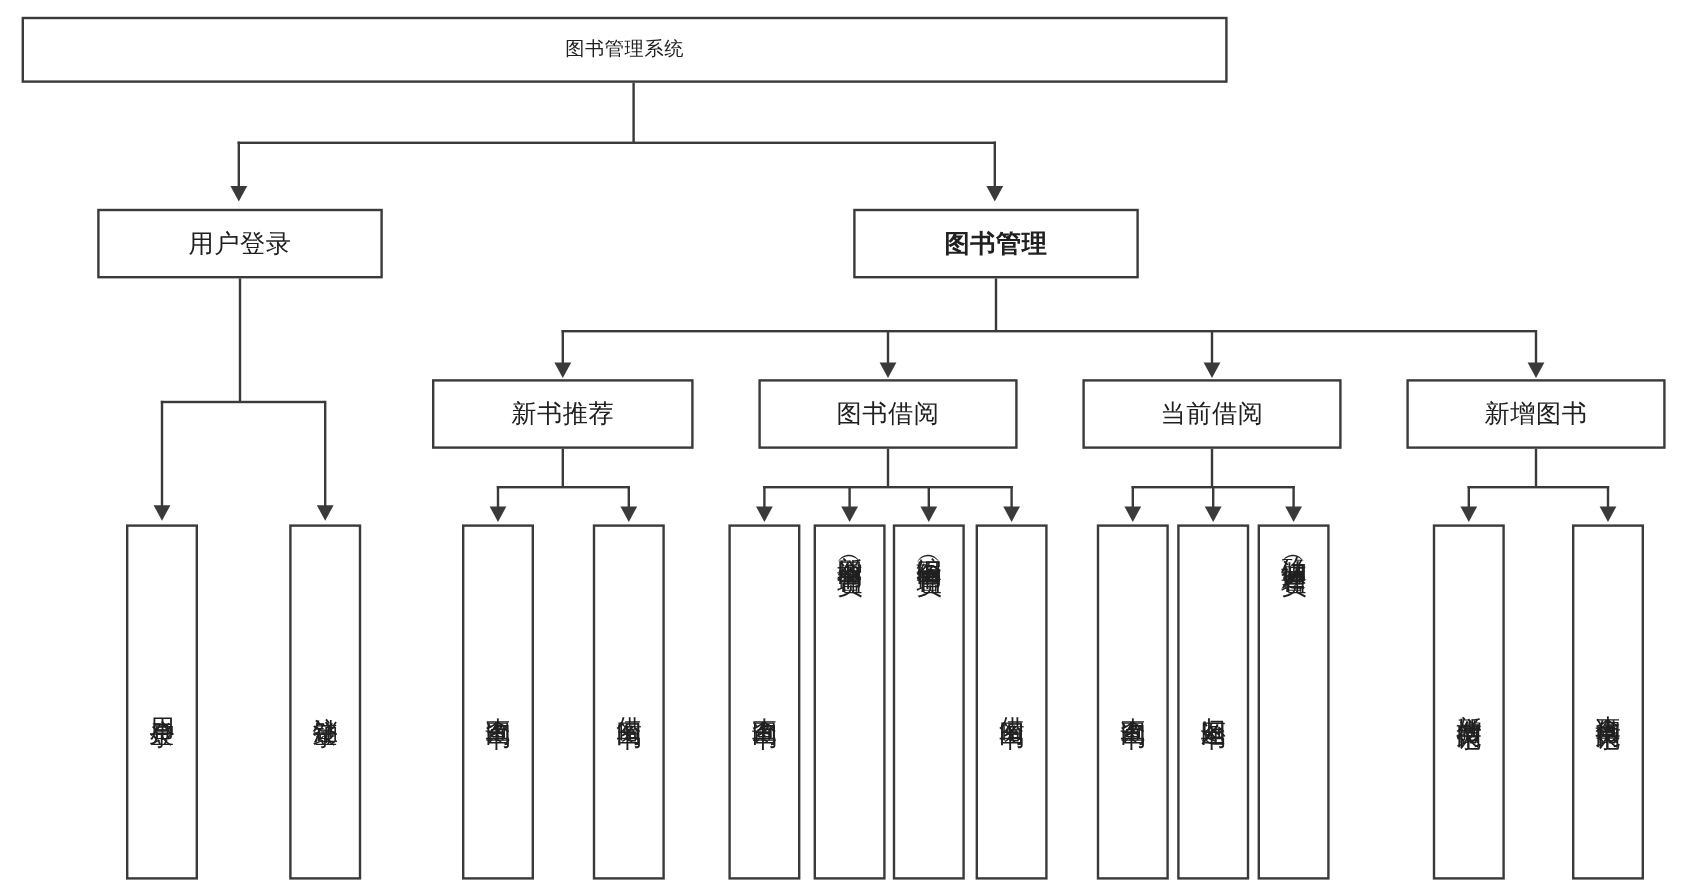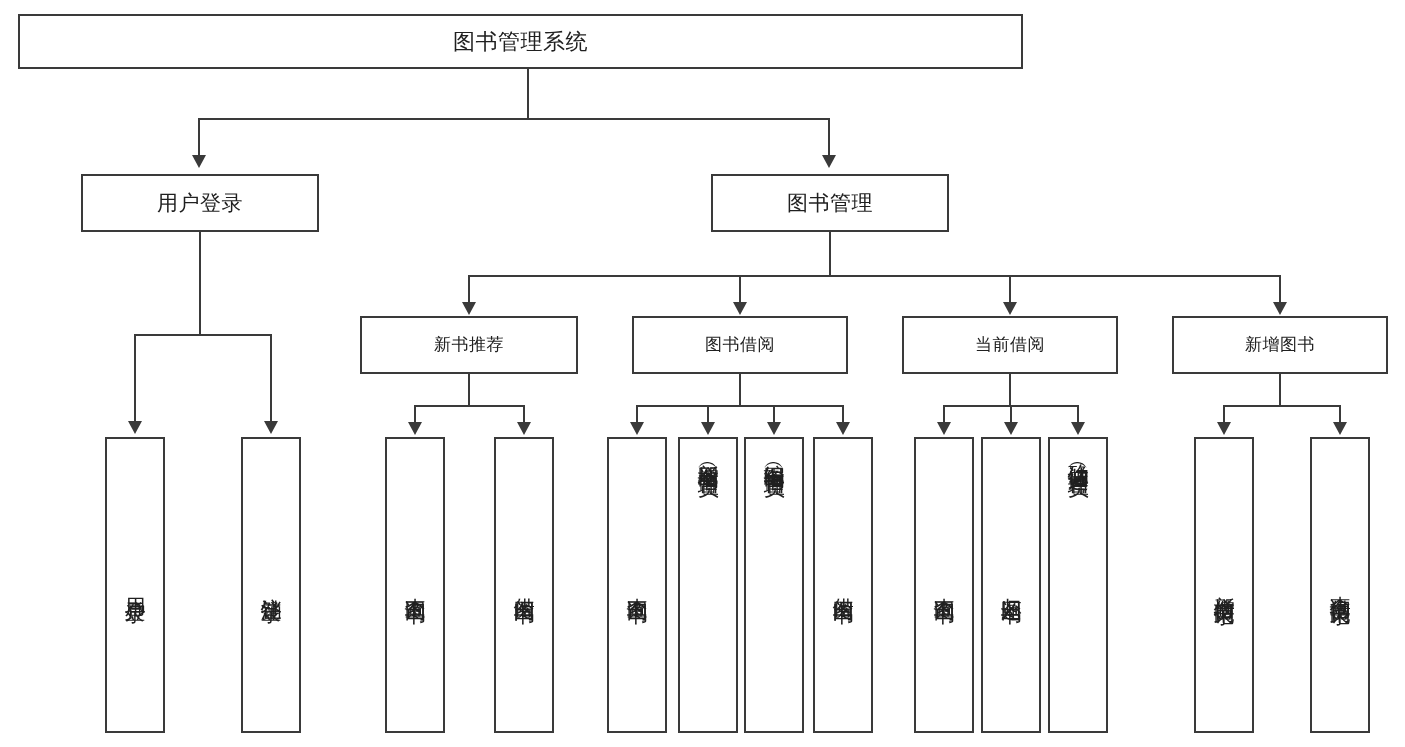--- a/index.html
+++ b/index.html
@@ -27,23 +27,23 @@
     text-align:center;
     color:#202020;
   }
   .node .label{
     font-size:21px;
     line-height:1.15;
     letter-spacing:0.5px;
     white-space:nowrap;
   }
   
-  .node.root .label{font-size:22px;}
+  .node.root .label{font-size:16px;}
   .node.lvl1 .label{font-size:21px;}
-  .node.lvl2 .label{font-size:17px;}
+  .node.lvl2 .label{font-size:21px;}
 
   
   .node.leaf{
     align-items:flex-start;
     justify-content:center;
     padding-top:8px;
   }
   .node.leaf.centered{
     align-items:center;
     padding-top:0;
@@ -101,21 +101,21 @@
   <div class="line vline" style="left:198px;top:118px;width:2px;height:40px;"></div>
   <div class="arrow" style="left:192px;top:155px;"></div>
 
   <div class="line vline" style="left:828px;top:118px;width:2px;height:40px;"></div>
   <div class="arrow" style="left:822px;top:155px;"></div>
 
   <div class="node lvl1" style="left:81px;top:174px;width:238px;height:58px;">
     <span class="label">用户登录</span>
   </div>
 
-  <div class="node lvl1" style="left:711px;top:174px;width:238px;height:58px;">
+  <div class="node lvl1" style="left:711px;top:174px;width:238px;height:58px;font-weight:bold;">
     <span class="label">图书管理</span>
   </div>
 
   <div class="line vline" style="left:199px;top:232px;width:2px;height:103px;"></div>
   <div class="line hline" style="left:134px;top:334px;width:137px;height:2px;"></div>
   <div class="line vline" style="left:134px;top:334px;width:2px;height:90px;"></div>
   <div class="arrow" style="left:128px;top:421px;"></div>
   <div class="line vline" style="left:270px;top:334px;width:2px;height:90px;"></div>
   <div class="arrow" style="left:264px;top:421px;"></div>
 

